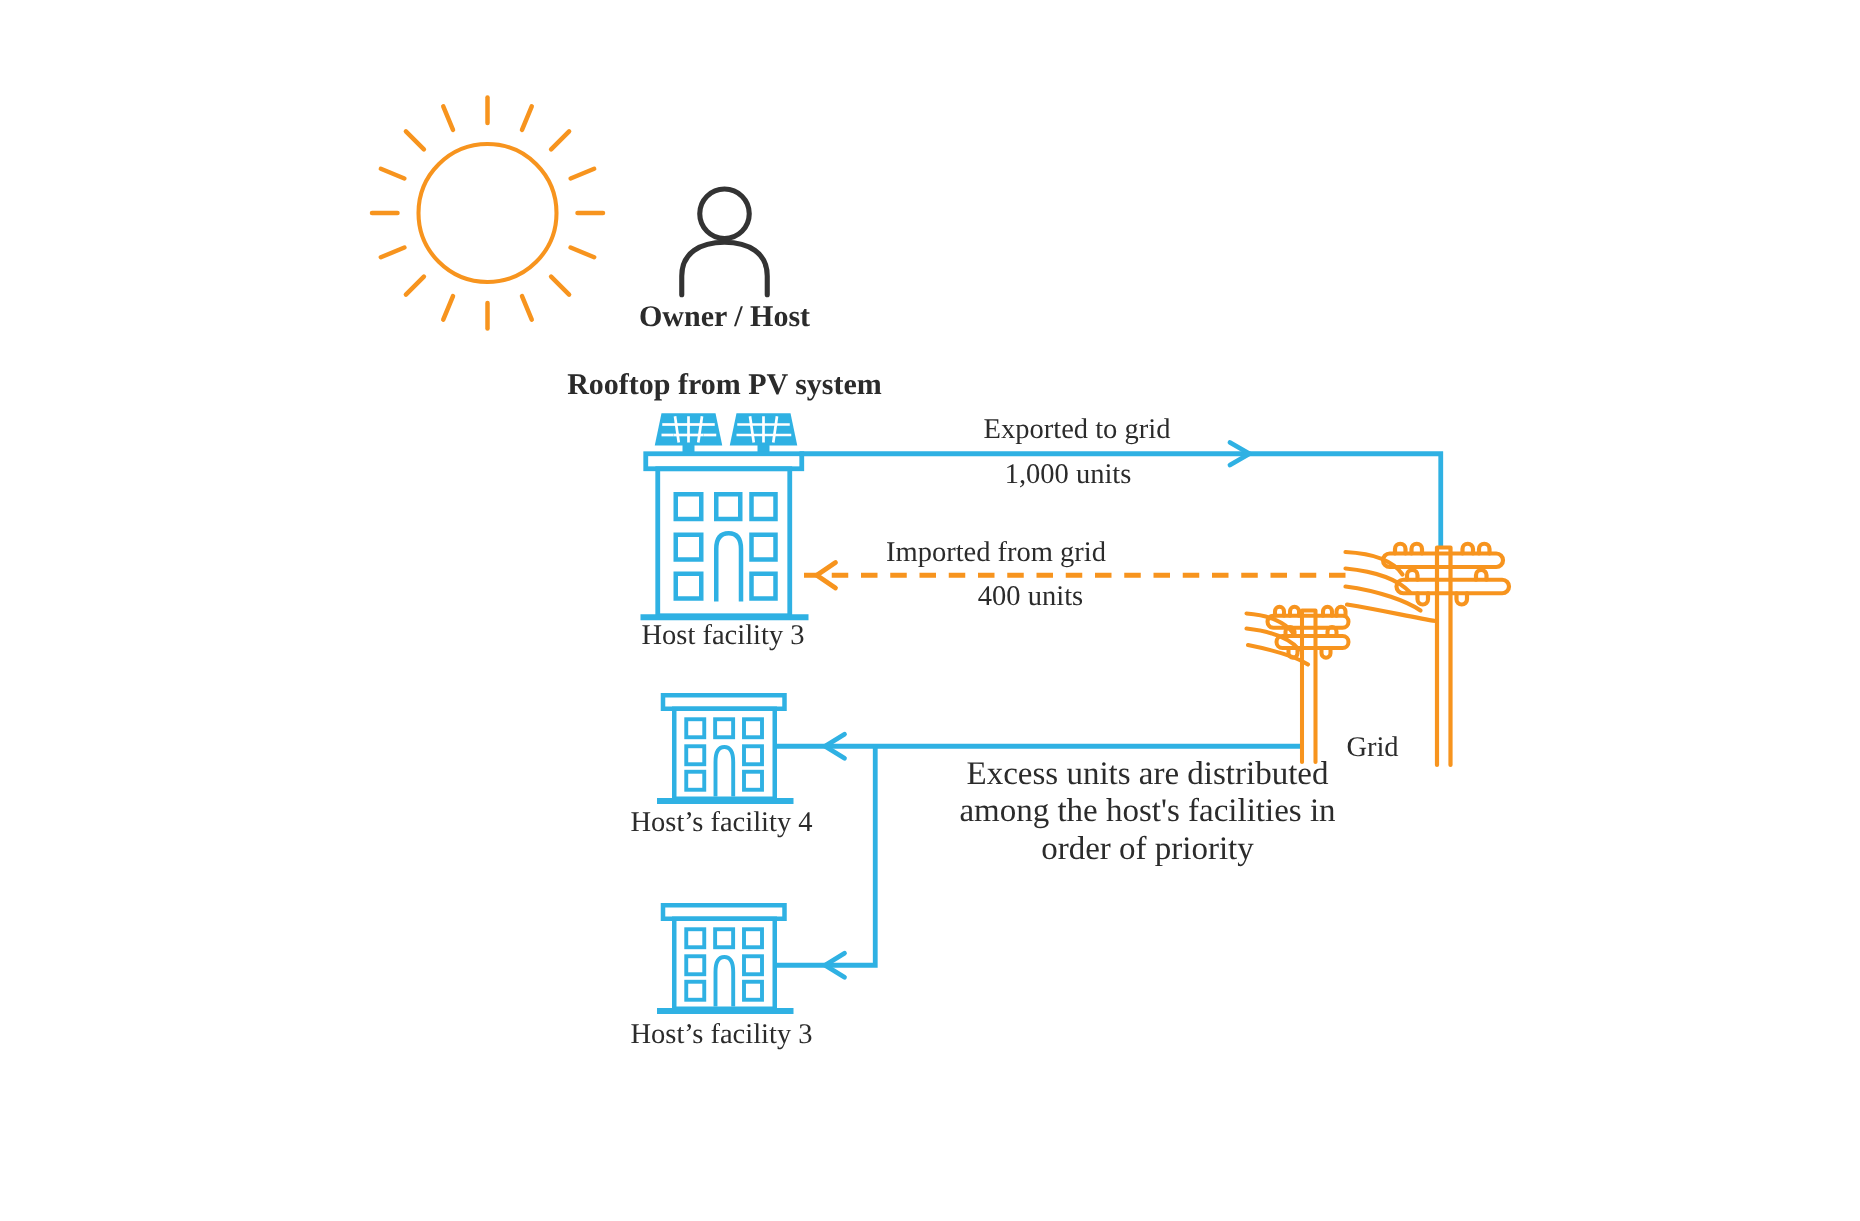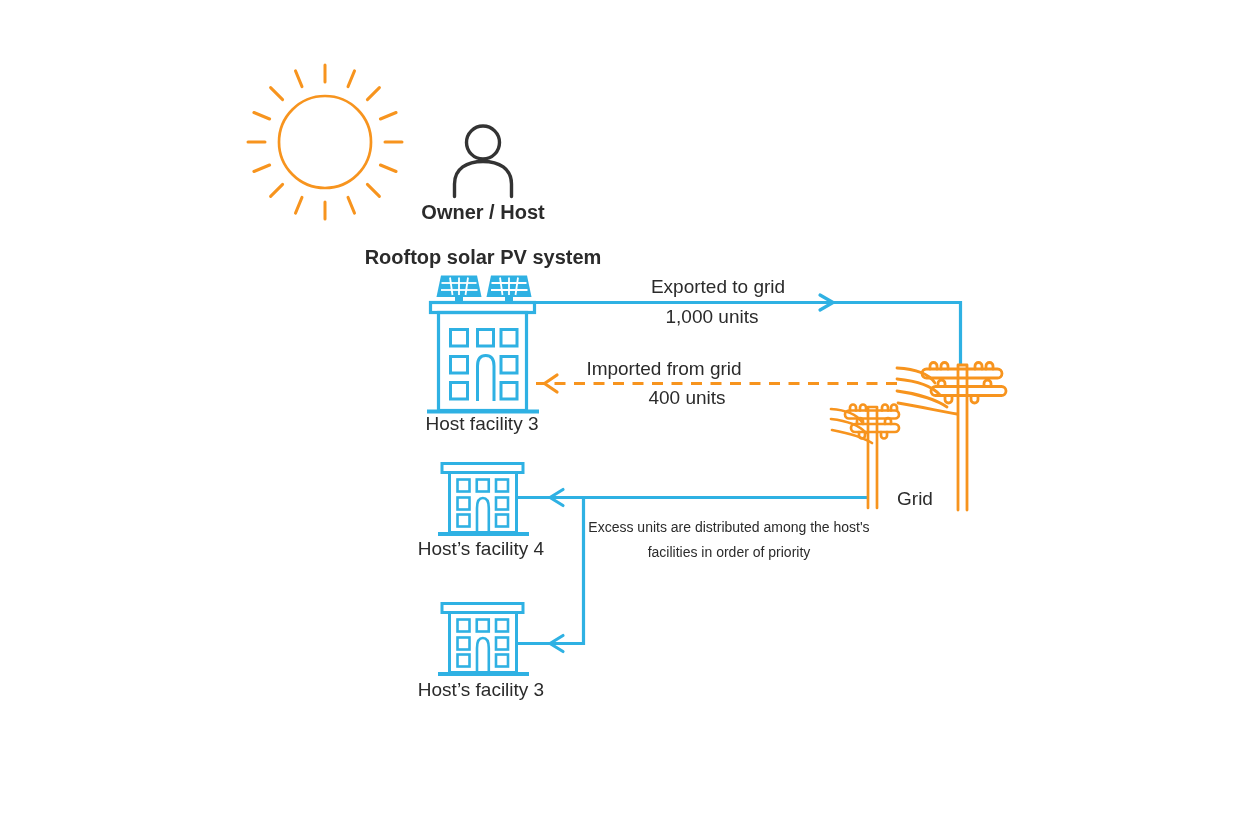--- a/index.html
+++ b/index.html
@@ -8,40 +8,41 @@
     --c-text: #2B2B2B;
     --c-dark: #333333;
   }
   * { margin: 0; padding: 0; box-sizing: border-box; }
   html, body { background: #ffffff; }
   .stage {
     position: relative;
     width: 1084px;
     height: 814px;
     background: #ffffff;
-    font-family: Liberation Sans, sans-serif;
+    font-family: Liberation Serif, serif;
     color: var(--c-text);
     overflow: hidden;
   }
   svg.layer { position: absolute; left: 0; top: 0; }
 
   .label {
     position: absolute;
     transform: translate(-50%, -50%);
     white-space: nowrap;
     font-size: 19px;
     text-align: center;
     color: var(--c-text);
   }
   .label.hdr { font-weight: 700; font-size: 20px; }
   .label.note {
     white-space: normal;
     width: 290px;
     line-height: 25px;
-    font-size: 14px;
+    font-size: 22px;
+    margin-left: 36px;
   }
 
   
   .blue   { stroke: var(--c-blue);   fill: none; }
   .orange { stroke: var(--c-orange); fill: none; }
   .dark   { stroke: var(--c-dark);   fill: none; }
   .bluefill { fill: var(--c-blue); stroke: none; }
   .whiteline { stroke: #ffffff; fill: none; }
 </style>
 </head>
@@ -191,21 +192,21 @@
       <path d="M859,432 v3.5 a3,3 0 0 0 6,0 v-3.5"></path>
       <path d="M881,432 v3.5 a3,3 0 0 0 6,0 v-3.5"></path>
       <path d="M831,409 C846,410 857,415 862,422"></path>
       <path d="M831,419 C849,421 860,426 866,433"></path>
       <path d="M832,430 C852,434 866,439 872,443"></path>
     </g>
   </svg>
 
   <div class="label hdr" style="left:483px; top:212px;">Owner / Host</div>
 
-  <div class="label hdr" style="left:483px; top:257px;">Rooftop solar PV system</div>
+  <div class="label hdr" style="left:483px; top:257px;">Rooftop from PV system</div>
 
   <div class="label" style="left:482px; top:424px;">Host facility 3</div>
 
   <div class="label" style="left:718px; top:287px;">Exported to grid</div>
   <div class="label" style="left:712px; top:317px;">1,000 units</div>
 
   <div class="label" style="left:664px; top:369px;">Imported from grid</div>
   <div class="label" style="left:687px; top:398px;">400 units</div>
 
   <div class="label" style="left:915px; top:499px;">Grid</div>

